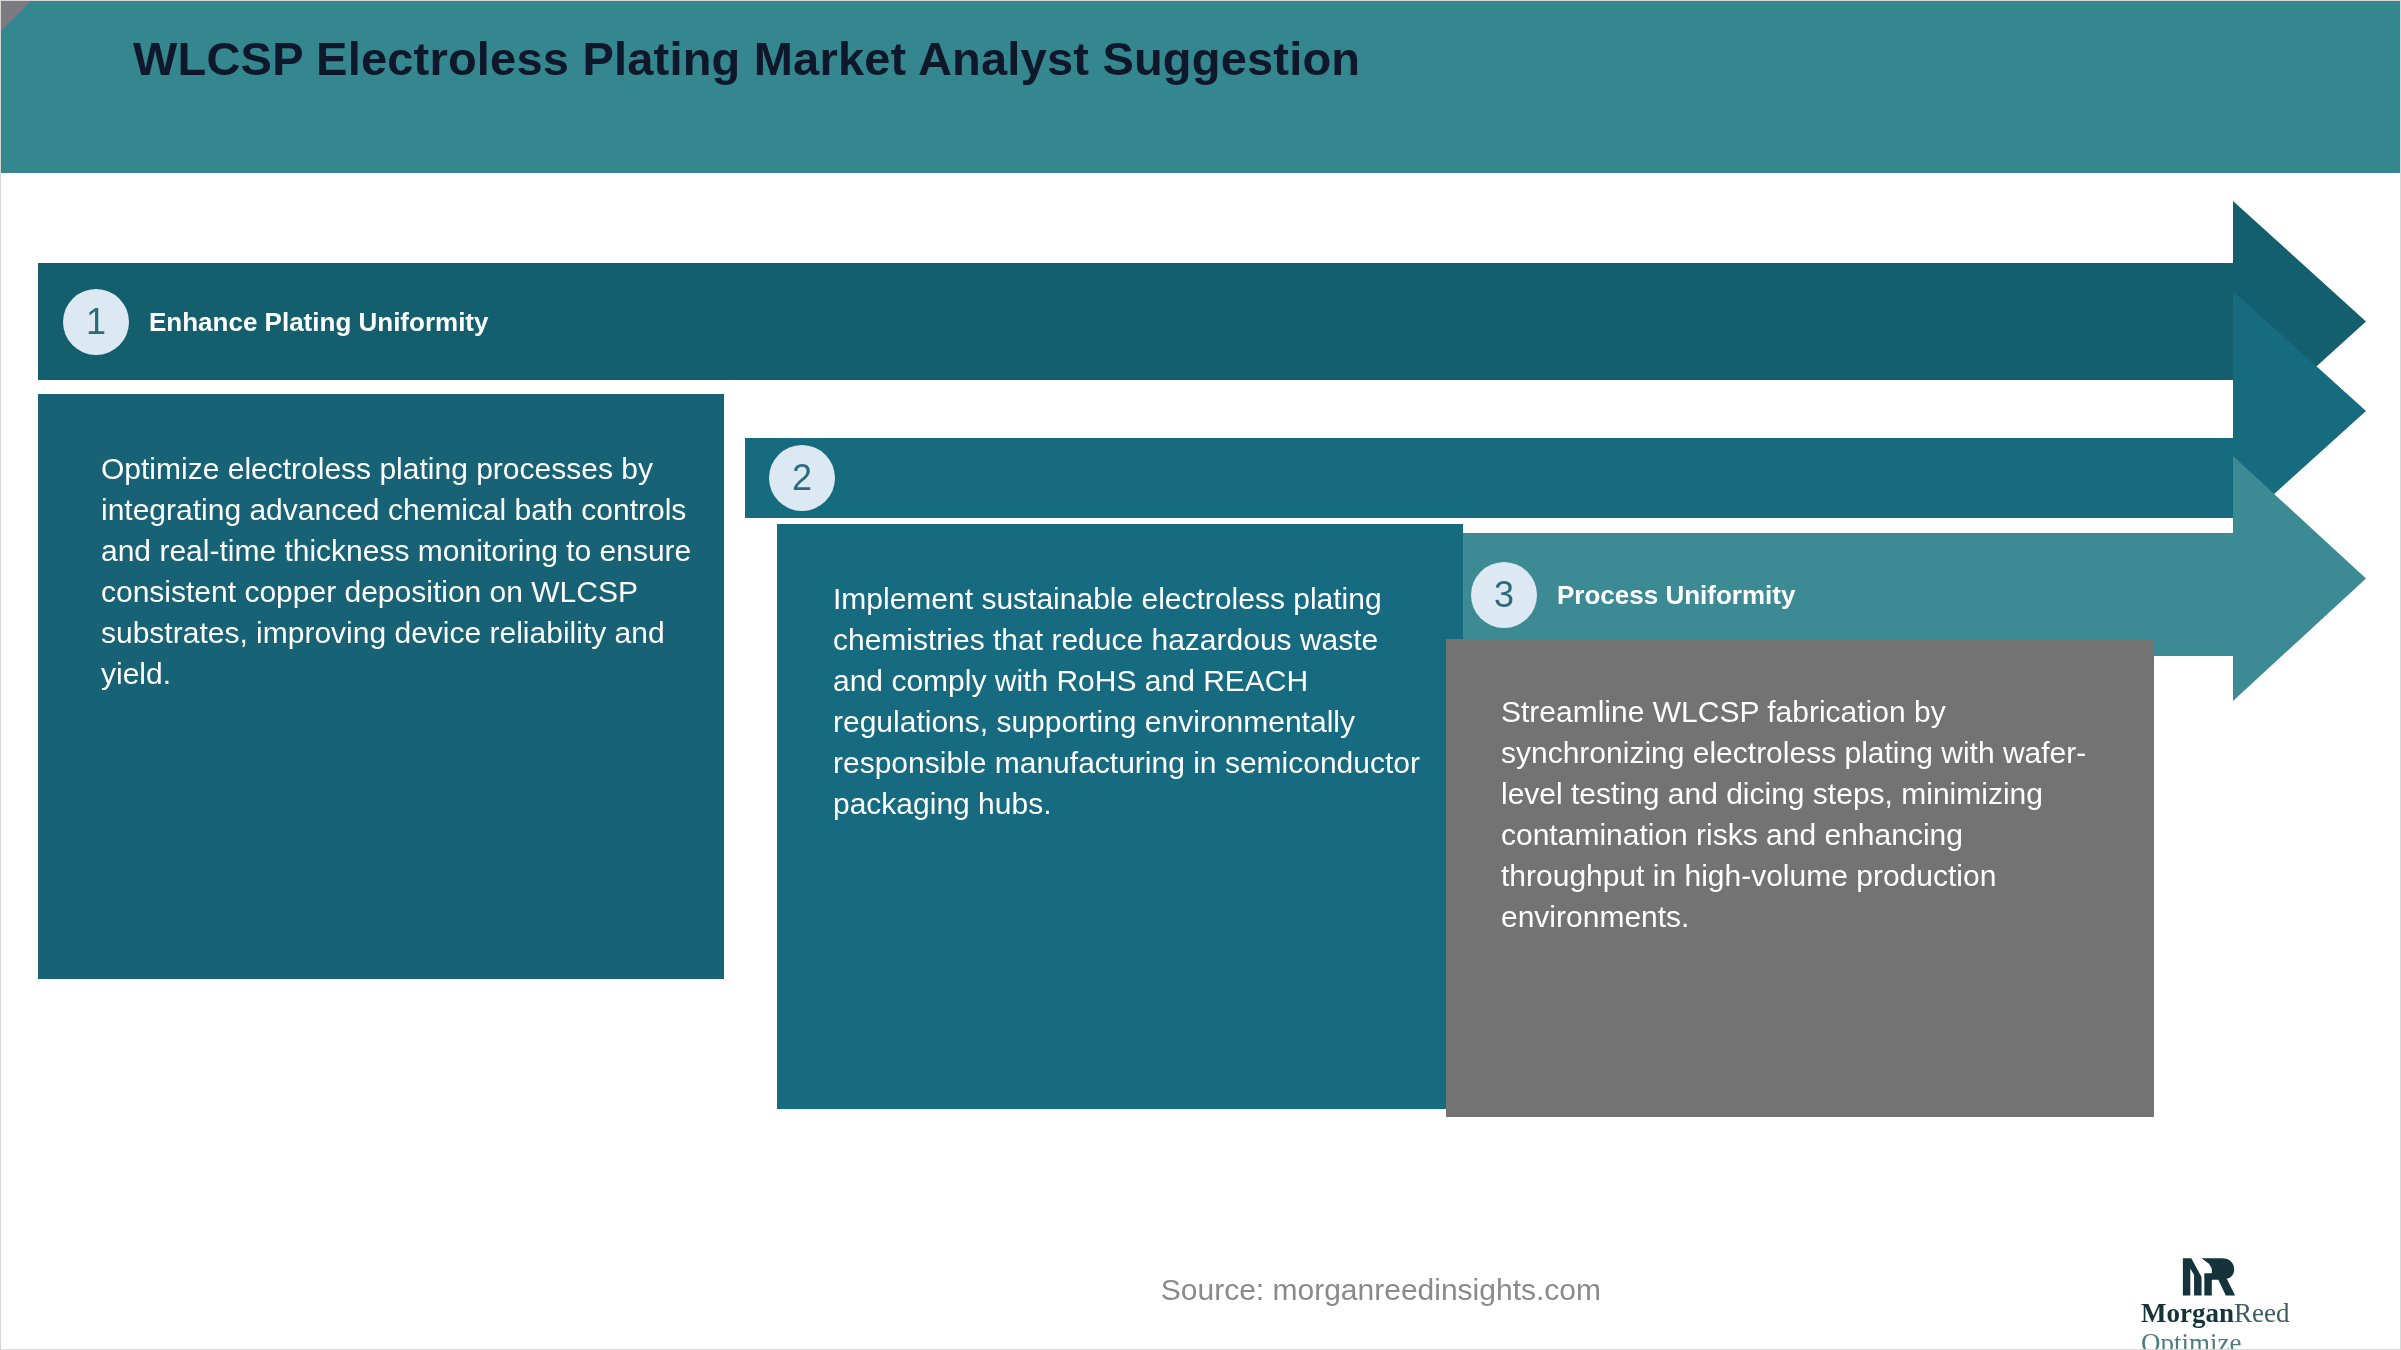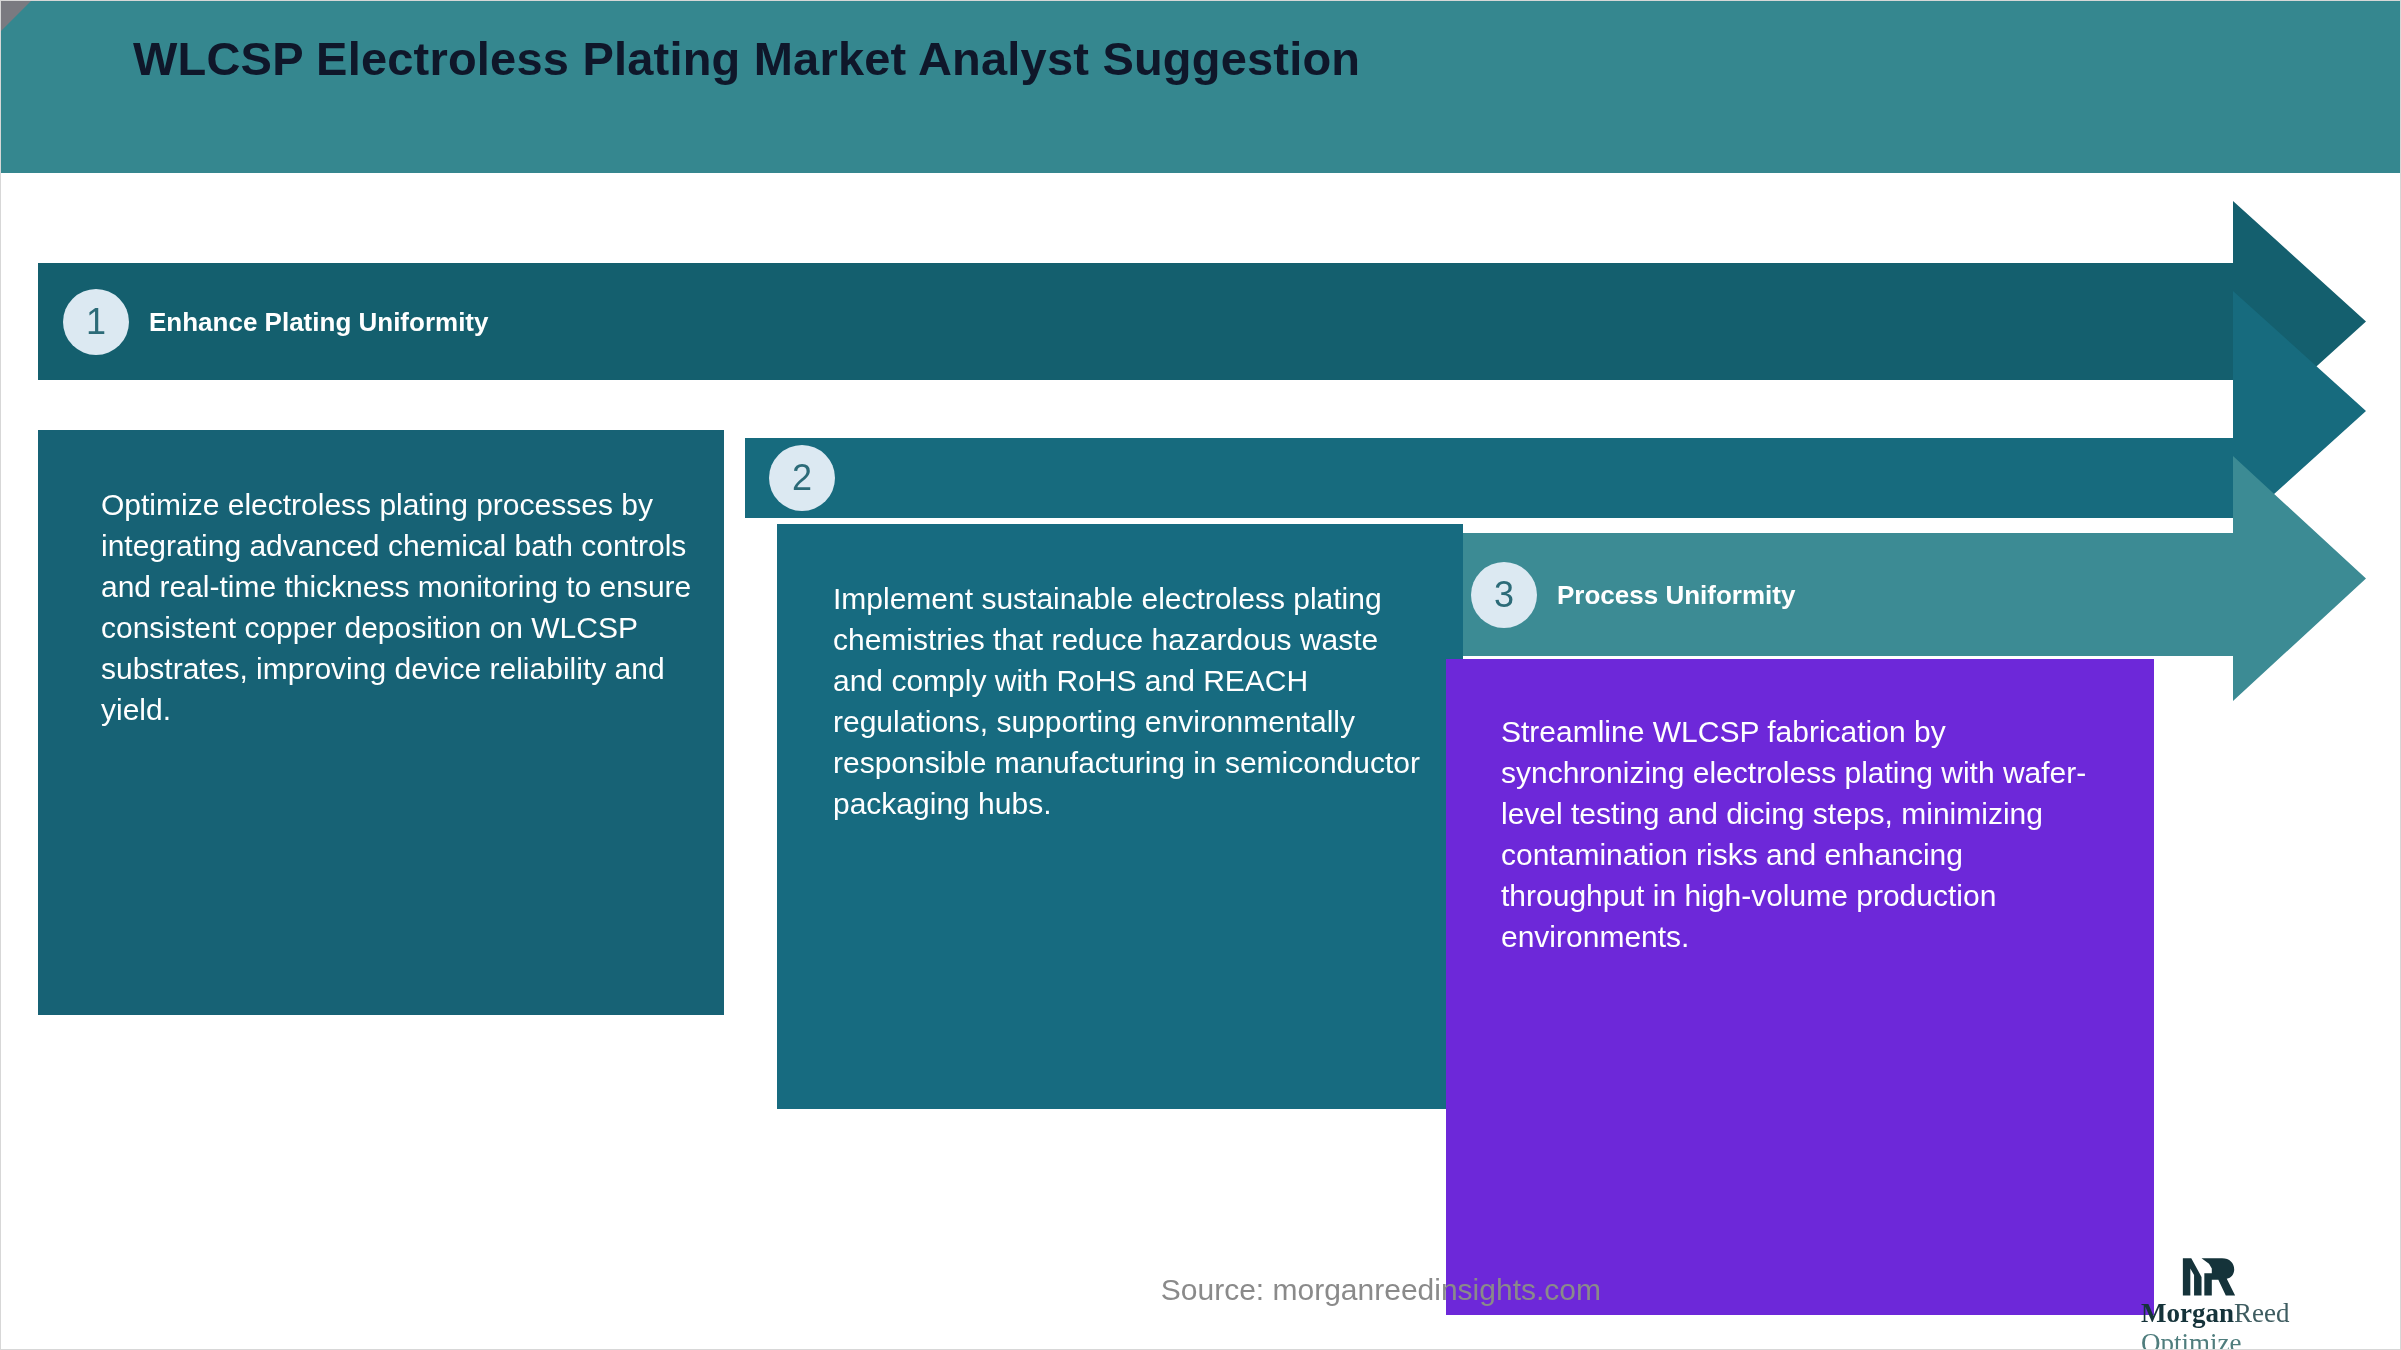--- a/index.html
+++ b/index.html
@@ -74,29 +74,29 @@
   <div class="arrow-wrap" style="left:1445px;top:455px;width:922px;height:245px;">
     <svg class="arrow-svg" width="922" height="245" viewBox="0 0 922 245">
       <path d="M0 77 L787 77 L787 0 L920 122.5 L787 245 L787 200 L0 200 Z" fill="#3c8b94"></path>
     </svg>
     <div class="arrow-label" style="left:25px;top:77px;height:123px;">
       <div class="num-circle">3</div>
       <div class="arrow-title">Process Uniformity</div>
     </div>
   </div>
 
-  <div class="panel" style="left:37px;top:393px;width:686px;height:585px;background:#176275;margin-top:36px;">
+  <div class="panel" style="left:37px;top:393px;width:686px;height:585px;background:#176275;">
     <div class="panel-text" style="left:63px;top:54px;width:600px;">Optimize electroless plating processes by integrating advanced chemical bath controls and real-time thickness monitoring to ensure consistent copper deposition on WLCSP substrates, improving device reliability and yield.</div>
   </div>
 
   <div class="panel" style="left:776px;top:523px;width:686px;height:585px;background:#176b80;">
     <div class="panel-text" style="left:56px;top:54px;width:600px;">Implement sustainable electroless plating chemistries that reduce hazardous waste and comply with RoHS and REACH regulations, supporting environmentally responsible manufacturing in semiconductor packaging hubs.</div>
   </div>
 
-  <div class="panel" style="left:1445px;top:658px;width:708px;height:656px;background:#6d28d9;">
+  <div class="panel" style="left:1445px;top:638px;width:708px;height:478px;background:#737373;">
     <div class="panel-text" style="left:55px;top:52px;width:600px;">Streamline WLCSP fabrication by synchronizing electroless plating with wafer-level testing and dicing steps, minimizing contamination risks and enhancing throughput in high-volume production environments.</div>
   </div>
 
   <div id="source">Source: morganreedinsights.com</div>
 
   <div id="logo">
     <svg id="logo-mark" viewBox="0 0 60 46">
       <path d="M2 44 L2 4 L11 4 L22 24 L22 44 L14 44 L14 22 L10 15 L10 44 Z" fill="#15333a"></path>
       <path d="M22 4 L31 4 L44 4 C52 4 57 9 57 16 C57 21 54 25 49 26 L58 44 L48 44 L40 27 L33 27 L33 44 L25 44 L25 20 L33 20 L33 12 L43 12 C46 12 48 13.5 48 16 C48 18.5 46 20 43 20 L36 20 L30 10 Z" fill="#15333a"></path>
     </svg>

